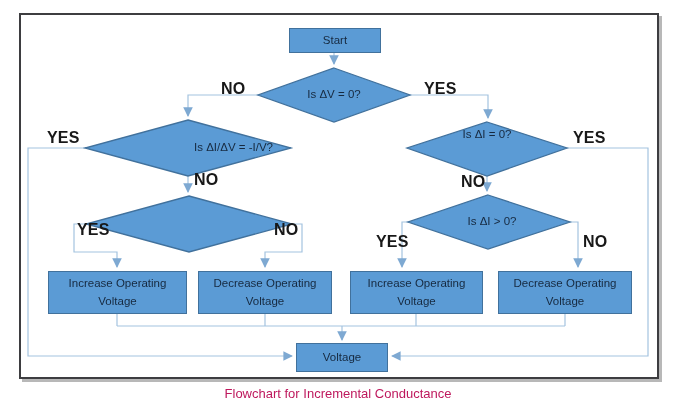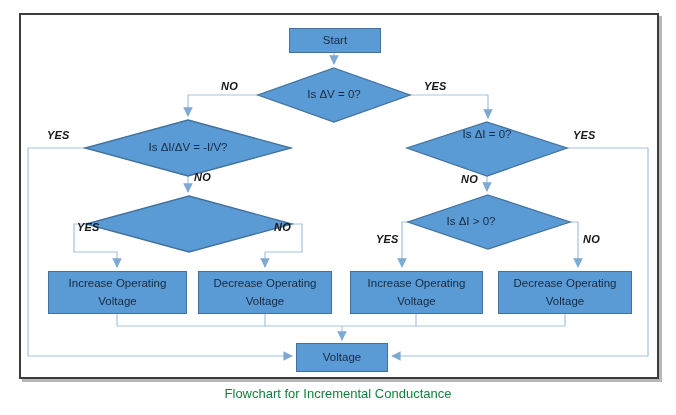--- a/index.html
+++ b/index.html
@@ -18,26 +18,26 @@
     background:#5b9bd5; border:1.5px solid #41719c;
     display:flex; align-items:center; justify-content:center;
     text-align:center; color:#16293f; font-size:11.5px; line-height:1.5;
     padding:0 6px;
   }
   .dlabel {
     position:absolute; text-align:center; color:#16293f;
     font-size:11.5px; white-space:nowrap;
   }
   .elabel {
-    position:absolute; font-weight:bold; font-size:11px; color:#181818;
-    letter-spacing:.2px; white-space:nowrap;font-style:italic;
+    position:absolute; font-weight:bold; font-size:16px; color:#181818;
+    letter-spacing:.2px; white-space:nowrap;
   }
   .caption {
     position:absolute; left:0; top:386px; width:676px; text-align:center;
-    font-size:13px; color:#15803d;
+    font-size:13px; color:#be185d;
   }
 </style>
 </head>
 <body>
 
 <div class="stage">
 
   <div class="frame-border"></div>
 
   <svg class="wires" width="676" height="415" viewBox="0 0 676 415">
@@ -70,23 +70,23 @@
       <polygon points="188,120 291,148 188,176 85,148"></polygon>
       <polygon points="189,196 292,224 189,252 86,224"></polygon>
       <polygon points="487,122 567,148 487,176 407,148"></polygon>
       <polygon points="488,195 570,222 488,249 408,222"></polygon>
     </g>
   </svg>
 
   <div class="node" style="left:289px; top:28px; width:92px; height:25px;">Start</div>
 
   <div class="dlabel" style="left:269px; top:88px; width:130px;">Is ΔV = 0?</div>
-  <div class="dlabel" style="left:103px; top:141px; width:170px;">Is ΔI/ΔV = -I/V?</div>
+  <div class="dlabel" style="left:103px; top:141px; width:170px;text-align:right;">Is ΔI/ΔV = -I/V?</div>
   <div class="dlabel" style="left:422px; top:128px; width:130px;">Is ΔI = 0?</div>
-  <div class="dlabel" style="left:406px; top:215px; width:130px;">Is ΔI &gt; 0?</div>
+  <div class="dlabel" style="left:427px; top:215px; width:130px;">Is ΔI &gt; 0?</div>
 
   <div class="node" style="left:48px; top:271px; width:139px; height:43px;">Increase Operating Voltage</div>
   <div class="node" style="left:198px; top:271px; width:134px; height:43px;">Decrease Operating Voltage</div>
   <div class="node" style="left:350px; top:271px; width:133px; height:43px;">Increase Operating Voltage</div>
   <div class="node" style="left:498px; top:271px; width:134px; height:43px;">Decrease Operating Voltage</div>
 
   <div class="node" style="left:296px; top:343px; width:92px; height:29px;">Voltage</div>
 
   <span class="elabel" style="left:221px; top:80px;">NO</span>
   <span class="elabel" style="left:424px; top:80px;">YES</span>

